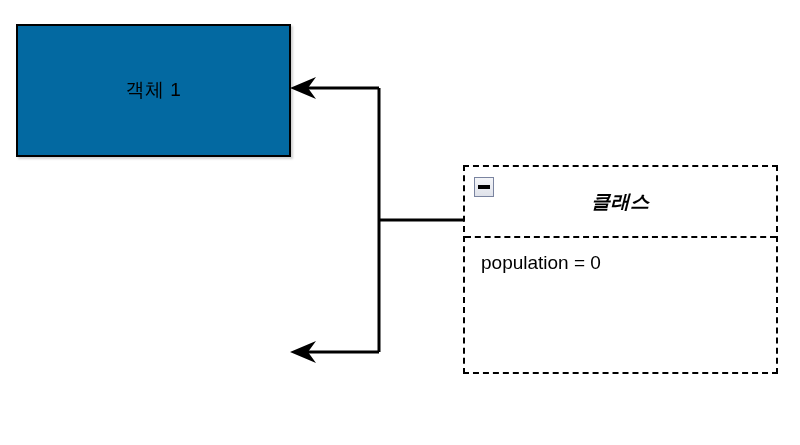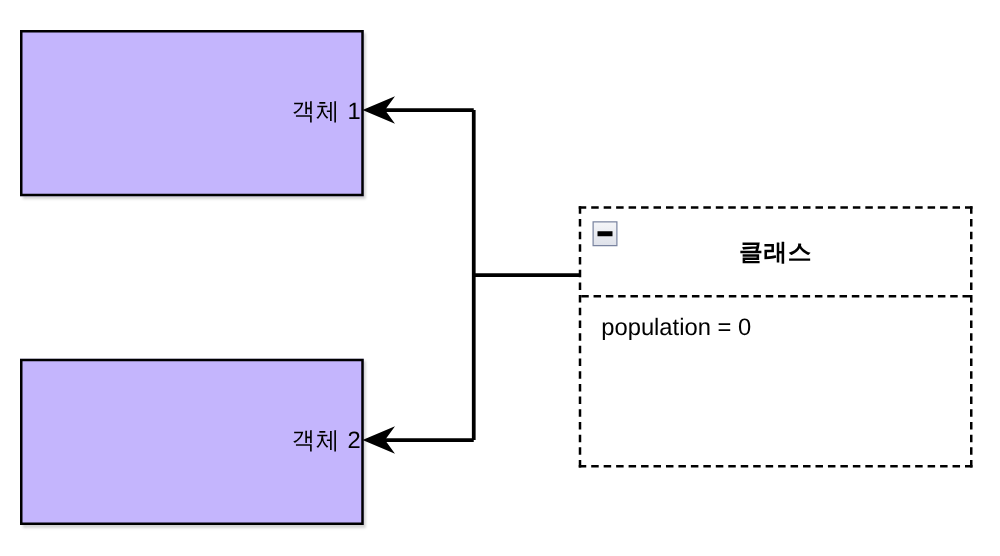--- a/index.html
+++ b/index.html
@@ -16,27 +16,27 @@
   #diagram-canvas {
     position: relative;
     width: 800px;
     height: 445px;
     background: #ffffff;
   }
 
   
   .object-box {
     position: absolute;
-    background: #c4b5fd;
+    background: #0369a1;
     border: 2px solid #000000;
     box-shadow: 2px 2px 2px rgba(0,0,0,0.18);
     box-sizing: border-box;
     display: flex;
     align-items: center;
-    justify-content: flex-end;
+    justify-content: center;
   }
   .object-label {
     font-size: 19px;
     color: #000000;
     line-height: 1.2;
     letter-spacing: 0.5px;
     white-space: nowrap;
   }
   #object-box-1 {
     left: 16px;
@@ -65,20 +65,21 @@
     flex-direction: column;
   }
   #class-header {
     position: relative;
     height: 71px;
     box-sizing: border-box;
     border-bottom: 2px dashed #000000;
     display: flex;
     align-items: center;
     justify-content: center;
+    font-style: italic;
   }
   #class-title {
     font-size: 19px;
     font-weight: bold;
     color: #000000;
     letter-spacing: 0.5px;
     white-space: nowrap;
   }
   
   #collapse-icon {
@@ -129,23 +130,20 @@
 </style>
 </head>
 <body>
 
 <div id="diagram-canvas">
 
   <div class="object-box" id="object-box-1">
     <span class="object-label">객체 1</span>
   </div>
 
-  <div class="object-box" id="object-box-2">
-    <span class="object-label">객체 2</span>
-  </div>
 
   <div id="class-box">
     <div id="class-header">
       <div id="collapse-icon">
         <div class="bar"></div>
       </div>
       <span id="class-title">클래스</span>
     </div>
     <div id="class-members">
       <span class="class-member field">population = 0</span>

